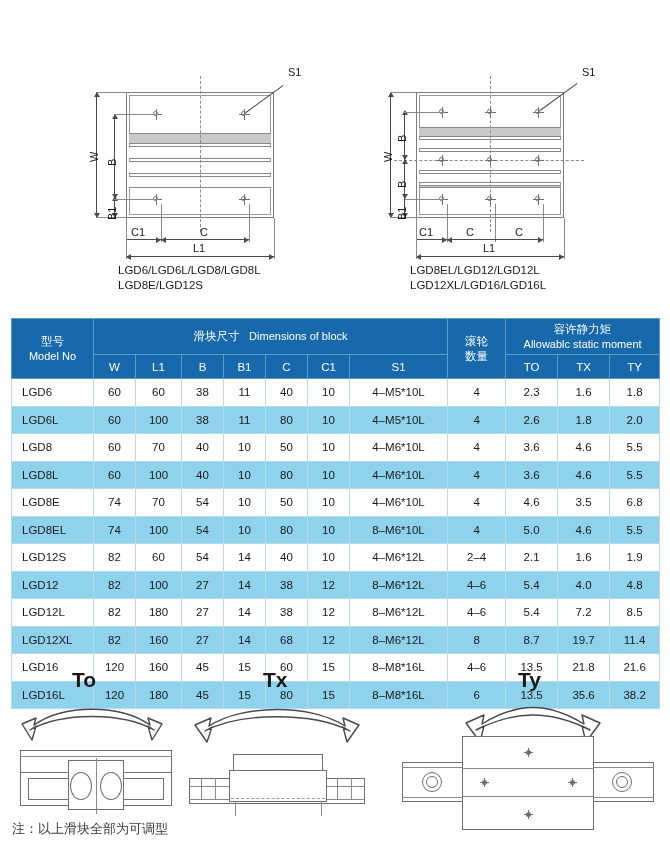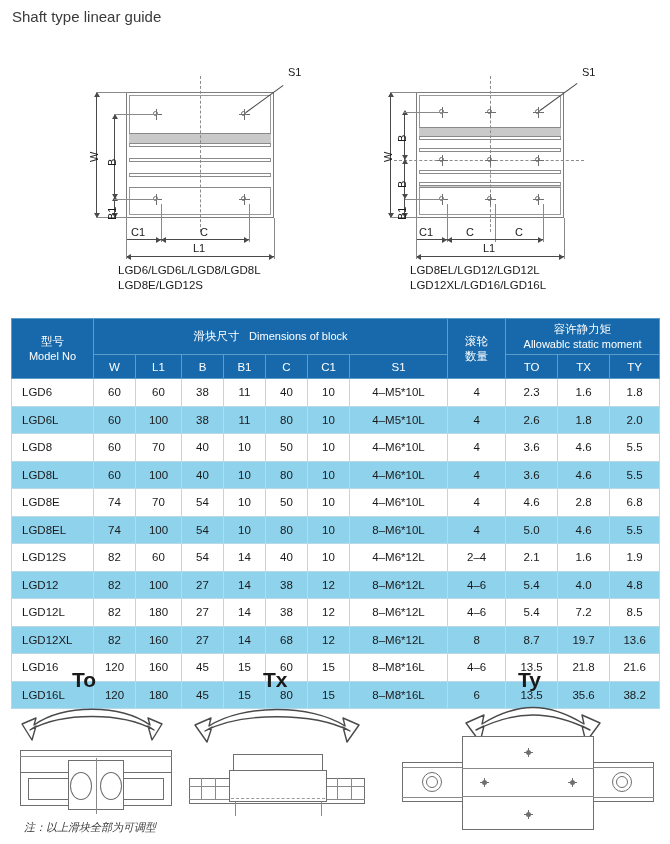--- a/index.html
+++ b/index.html
@@ -64,27 +64,26 @@
   .thin{position:absolute;background:#8a8a8a;height:1px;}
   .thinv{position:absolute;background:#8a8a8a;width:1px;}
   .dash{position:absolute;border-top:1px dashed #9a9a9a;height:0;}
   .circ{position:absolute;border:1px solid #6f6f6f;border-radius:50%;box-sizing:border-box;}
   .xhole{position:absolute;width:9px;height:9px;margin-left:-4.5px;margin-top:-4.5px;}
   .xhole:before{content:"";position:absolute;left:2px;top:2px;width:5px;height:5px;background:#6f6f6f;border-radius:50%;}
   .xhole .hx{position:absolute;left:0;top:4px;width:9px;height:1px;background:#6f6f6f;}
   .xhole .hy{position:absolute;left:4px;top:0;width:1px;height:9px;background:#6f6f6f;}
 
   
-  #footnote{position:absolute;left:24px;top:820px;font-size:11px;color:#3a3a3a;font-style:italic;}
+  #footnote{position:absolute;left:12px;top:820px;font-size:13px;color:#3a3a3a;}
 </style>
 </head>
 <body>
 
 <div id="title-block">
-  <div id="title-en">Shaft type linear guide</div>
 </div>
 
 <div id="drawings">
 
   <div class="fig left">
 
     <div class="blk" style="left:38px;top:30px;width:148px;height:126px;">
       <div class="inner"></div>
       <div class="band" style="top:40px;height:11px;"></div>
       <div class="chan" style="top:53px;height:13px;"></div>
@@ -366,21 +365,21 @@
         <td class="model">LGD8E</td>
         <td>74</td>
         <td>70</td>
         <td>54</td>
         <td>10</td>
         <td>50</td>
         <td>10</td>
         <td>4–M6*10L</td>
         <td>4</td>
         <td>4.6</td>
-        <td>2.8</td>
+        <td>3.5</td>
         <td>6.8</td>
       </tr>
       <tr class="alt">
         <td class="model">LGD8EL</td>
         <td>74</td>
         <td>100</td>
         <td>54</td>
         <td>10</td>
         <td>80</td>
         <td>10</td>
@@ -437,21 +436,21 @@
         <td>82</td>
         <td>160</td>
         <td>27</td>
         <td>14</td>
         <td>68</td>
         <td>12</td>
         <td>8–M6*12L</td>
         <td>8</td>
         <td>8.7</td>
         <td>19.7</td>
-        <td>13.6</td>
+        <td>11.4</td>
       </tr>
       <tr>
         <td class="model">LGD16</td>
         <td>120</td>
         <td>160</td>
         <td>45</td>
         <td>15</td>
         <td>60</td>
         <td>15</td>
         <td>8–M8*16L</td>

